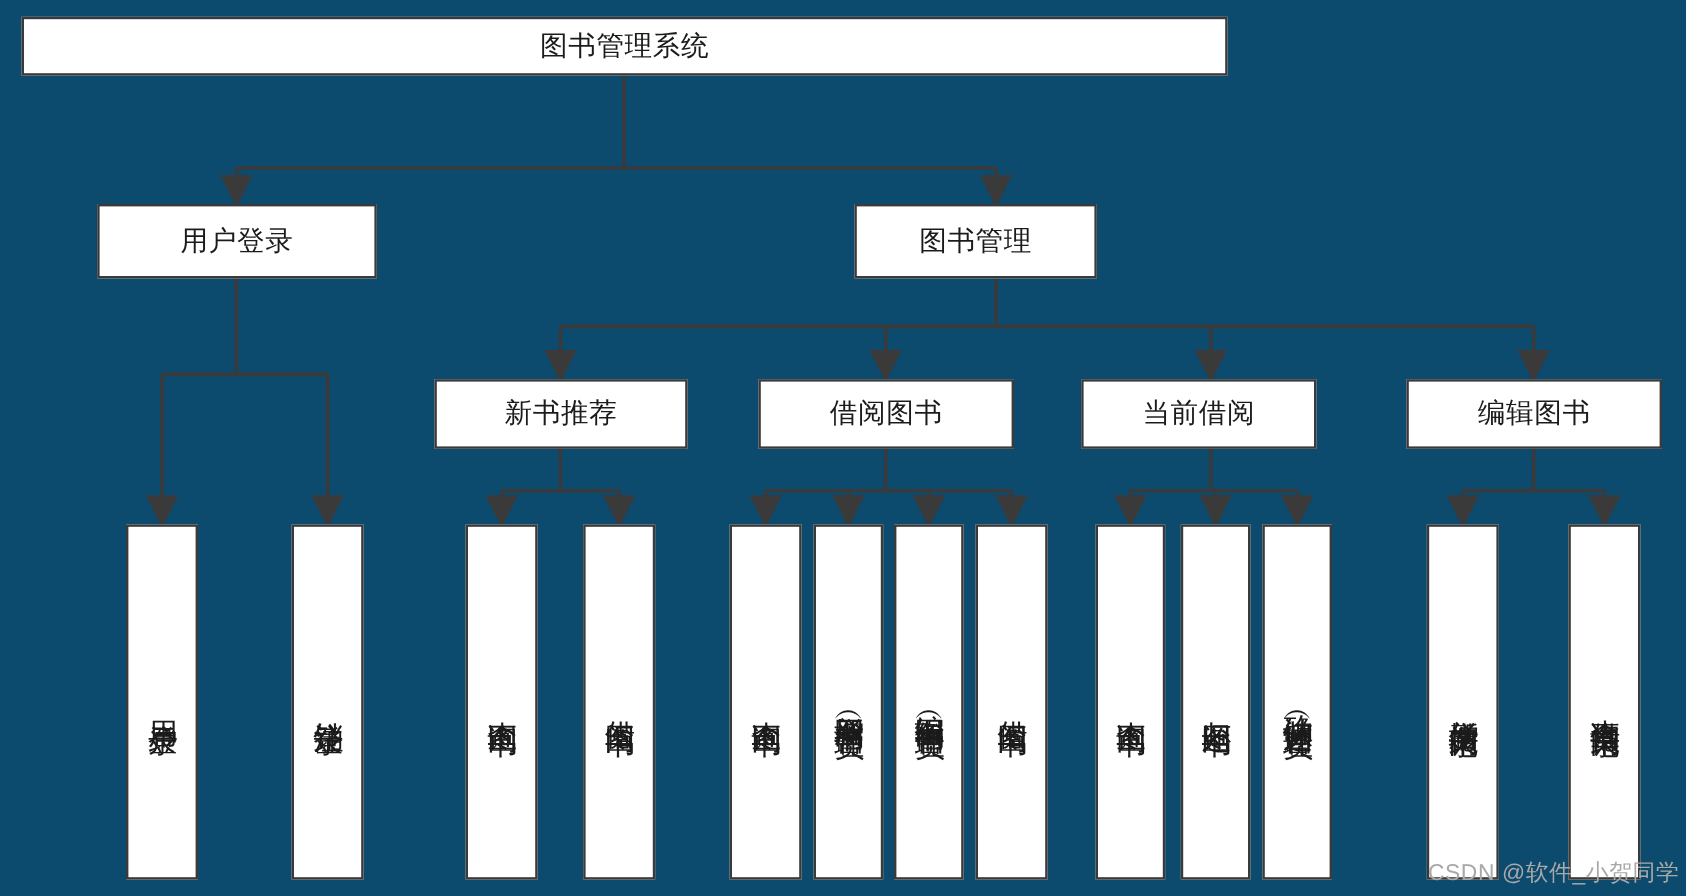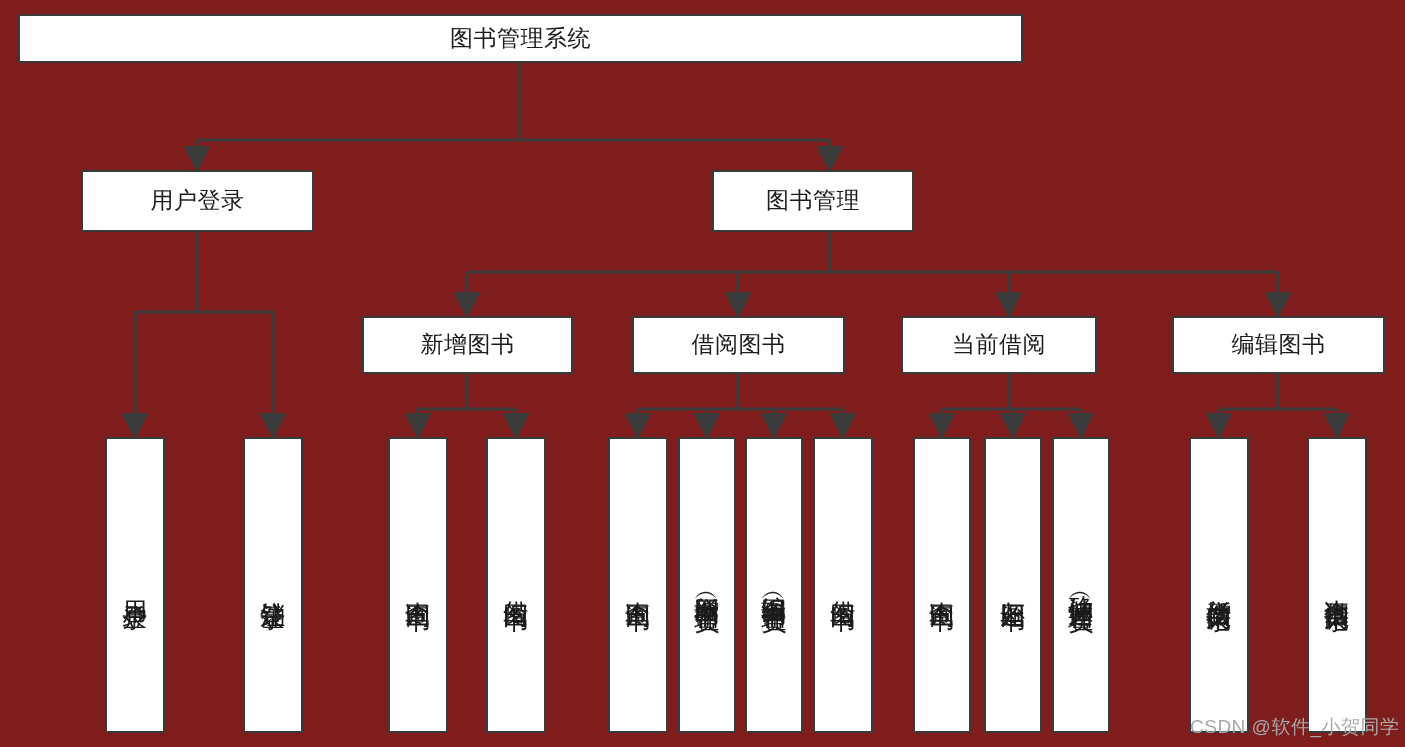--- a/index.html
+++ b/index.html
@@ -8,21 +8,21 @@
     padding: 0;
     background: #ffffff;
   }
   body {
     font-family: "Liberation Sans", "DejaVu Sans", sans-serif;
   }
   #diagram-root {
     position: relative;
     width: 1405px;
     height: 747px;
-    background: #7f1d1d;
+    background: #0c4a6e;
     overflow: hidden;
   }
   svg.edges {
     position: absolute;
     left: 0;
     top: 0;
     width: 1405px;
     height: 747px;
     pointer-events: none;
   }
@@ -123,21 +123,21 @@
   </div>
 
   <div class="node node-h" style="left: 81px; top: 170px; width: 233px; height: 62px;">
     <span class="node-label">用户登录</span>
   </div>
   <div class="node node-h" style="left: 712px; top: 170px; width: 202px; height: 62px;">
     <span class="node-label">图书管理</span>
   </div>
 
   <div class="node node-h" style="left: 362px; top: 316px; width: 211px; height: 58px;">
-    <span class="node-label">新增图书</span>
+    <span class="node-label">新书推荐</span>
   </div>
   <div class="node node-h" style="left: 632px; top: 316px; width: 213px; height: 58px;">
     <span class="node-label">借阅图书</span>
   </div>
   <div class="node node-h" style="left: 901px; top: 316px; width: 196px; height: 58px;">
     <span class="node-label">当前借阅</span>
   </div>
   <div class="node node-h" style="left: 1172px; top: 316px; width: 213px; height: 58px;">
     <span class="node-label">编辑图书</span>
   </div>

